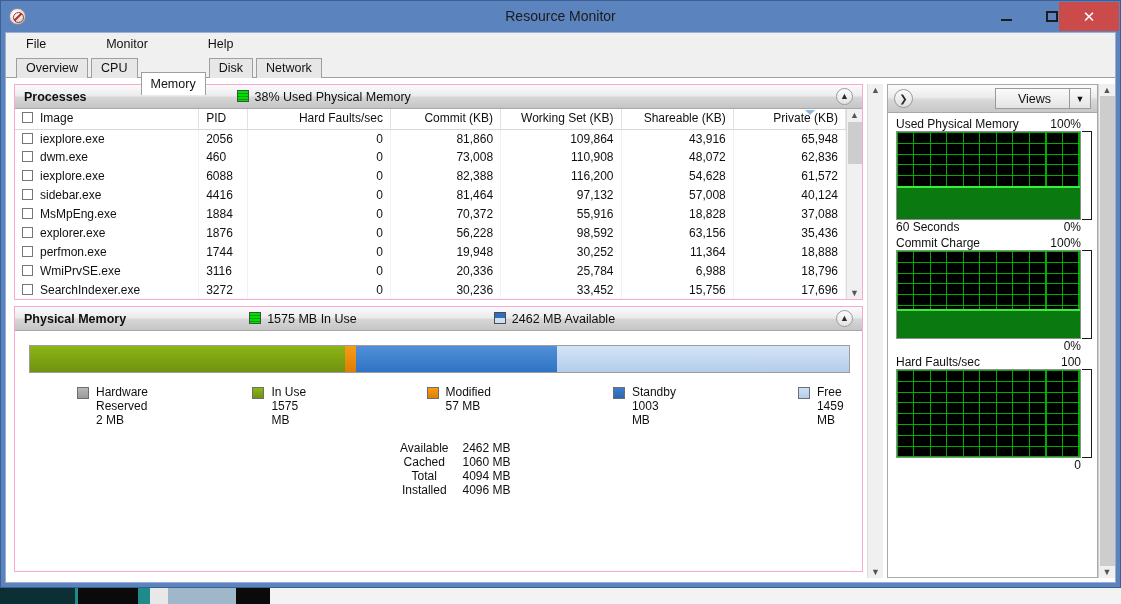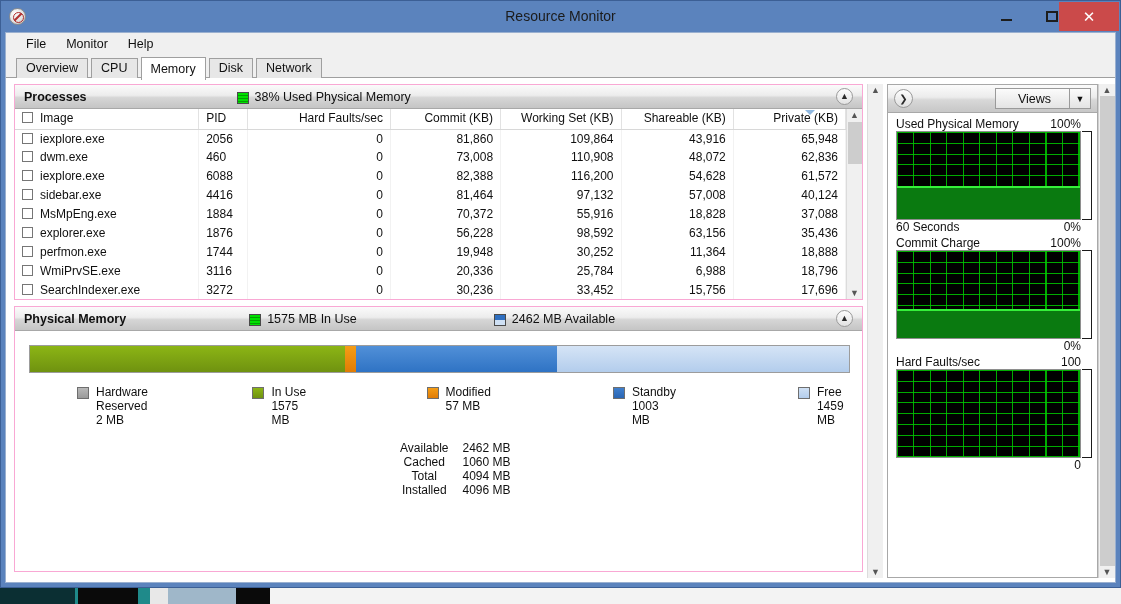--- a/index.html
+++ b/index.html
@@ -55,50 +55,50 @@
   #btn-min .g  { width: 11px; height: 2px; background: #1d1d1d; margin-top: 6px; }
   #btn-max .g  { width: 12px; height: 11px; border: 2px solid #1d1d1d; }
   #btn-close .g{ font-size: 15px; color: #fff; }
 
   
   #client {
     flex: 1 1 auto; margin: 0 4px 4px 4px;
     background: #f0f0f0; border: 1px solid #9ab0d0;
     display: flex; flex-direction: column; overflow: hidden;
   }
-  #menubar { height: 22px; display: flex; align-items: center; padding-left: 10px; background: #f0f0f0; }
+  #menubar { height: 22px; display: flex; align-items: center; padding-left: 10px; background: #f0f0f0; gap: 40px; }
   #menubar .mi { padding: 2px 10px; font-size: 12.5px; color: #101010; }
 
   #tabstrip {
     height: 23px; display: flex; align-items: flex-end; padding-left: 10px;
     border-bottom: 1px solid #9f9f9f; background: #f0f0f0;
   }
   .tab {
     border: 1px solid #9f9f9f; border-bottom: none;
     background: #e7e7e7; padding: 2px 9px 3px 9px; margin-right: 3px;
     font-size: 12.5px; color: #111; position: relative; top: 1px;
   }
   .tab.active {
-    background: #ffffff; padding: 4px 9px 4px 9px; top: 3px;
+    background: #ffffff; padding: 4px 9px 4px 9px; top: 18px;
     font-weight: normal; z-index: 3;
   }
 
   #body { flex: 1 1 auto; display: flex; background: #ffffff; overflow: hidden; }
 
   
   #left { flex: 1 1 auto; padding: 6px 4px 4px 8px; display: flex; flex-direction: column; overflow: hidden; }
 
   .panel { border: 1px solid #f9a8d4; background: #fff; margin-bottom: 6px; display: flex; flex-direction: column; }
   .panel-head {
     height: 24px; display: flex; align-items: center; position: relative;
     background: linear-gradient(to bottom, #fbfbfb 0%, #ececec 45%, #d6d6d6 55%, #c5c5c5 100%);
     border-bottom: 1px solid #a8a8a8;
   }
   .panel-title { font-weight: bold; font-size: 12.5px; margin-left: 9px; color: #101010; }
-  .head-stat { display: flex; align-items: flex-end; font-size: 12.5px; color: #101010; }
+  .head-stat { display: flex; align-items: flex-start; font-size: 12.5px; color: #101010; }
   .stat-swatch { width: 12px; height: 12px; margin-right: 6px; border: 1px solid #4a4a4a; }
   .sw-green { background: repeating-linear-gradient(to bottom,#00e000 0 2px,#00a000 2px 3px); }
   .sw-blue  { background: linear-gradient(to bottom,#2f6fc0 0 5px,#cfe0f4 5px 12px); }
   .collapse-btn {
     position: absolute; right: 9px; top: 3px; width: 17px; height: 17px;
     border-radius: 50%; border: 1px solid #9a9a9a;
     background: linear-gradient(to bottom,#fdfdfd,#e2e2e2);
     display: flex; align-items: center; justify-content: center;
     font-size: 9px; color: #2a2a2a; line-height: 1;
   }

